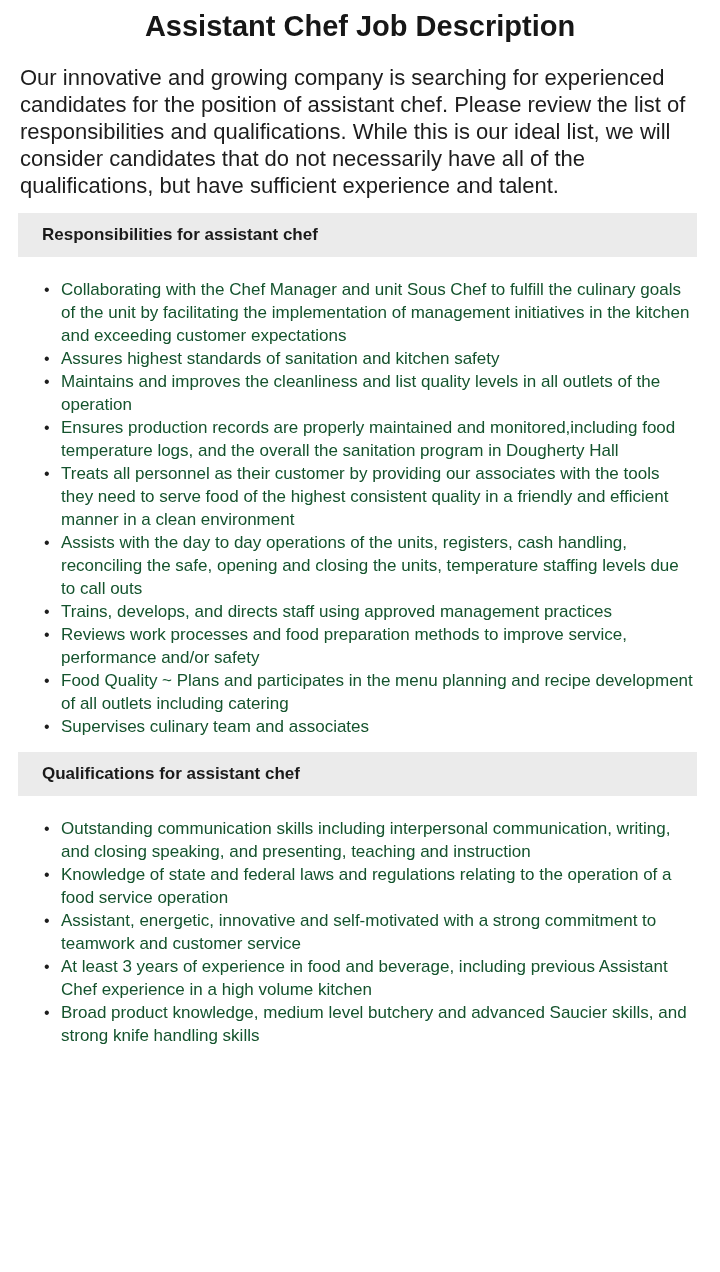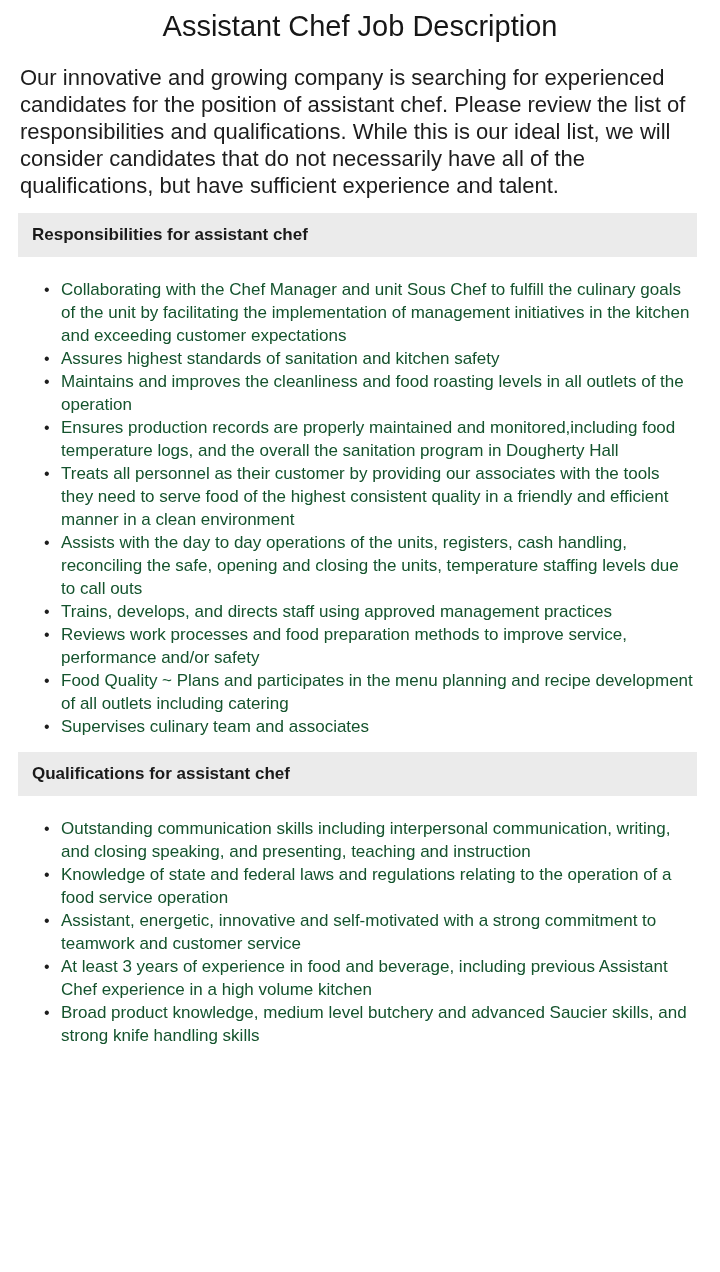--- a/index.html
+++ b/index.html
@@ -17,37 +17,37 @@
   .page {
     width: 720px;
     min-height: 1272px;
     background: #ffffff;
     overflow: hidden;
   }
   .doc-title {
     margin: 8px 10px 0 10px;
     font-size: 29px;
     line-height: 36px;
-    font-weight: 400;
+    font-weight: 700;
     text-align: center;
     color: #171717;
   }
   .intro {
     margin: 20px 24px 0 20px;
     font-size: 22px;
     line-height: 27px;
     color: #1d1d1d;
   }
   .section-bar {
     margin: 14px 23px 0 18px;
     height: 44px;
     background: #ebebeb;
     display: flex;
     align-items: center;
-    padding-left: 14px;
+    padding-left: 24px;
     box-sizing: border-box;
   }
   .section-bar .heading-text {
     font-size: 17px;
     font-weight: 700;
     color: #1a1a1a;
   }
   ul.bullet-list {
     margin: 21px 24px 0 0;
     padding: 0 0 0 61px;
@@ -80,21 +80,21 @@
 
   <p class="intro">Our innovative and growing company is searching for experienced candidates for the position of assistant chef. Please review the list of responsibilities and qualifications. While this is our ideal list, we will consider candidates that do not necessarily have all of the qualifications, but have sufficient experience and talent.</p>
 
   <div class="section-bar">
     <span class="heading-text">Responsibilities for assistant chef</span>
   </div>
 
   <ul class="bullet-list">
     <li>Collaborating with the Chef Manager and unit Sous Chef to fulfill the culinary goals of the unit by facilitating the implementation of management initiatives in the kitchen and exceeding customer expectations</li>
     <li>Assures highest standards of sanitation and kitchen safety</li>
-    <li>Maintains and improves the cleanliness and food roasting levels in all outlets of the operation</li>
+    <li>Maintains and improves the cleanliness and list quality levels in all outlets of the operation</li>
     <li>Ensures production records are properly maintained and monitored,including food temperature logs, and the overall the sanitation program in Dougherty Hall</li>
     <li>Treats all personnel as their customer by providing our associates with the tools they need to serve food of the highest consistent quality in a friendly and efficient manner in a clean environment</li>
     <li>Assists with the day to day operations of the units, registers, cash handling, reconciling the safe, opening and closing the units, temperature staffing levels due to call outs</li>
     <li>Trains, develops, and directs staff using approved management practices</li>
     <li>Reviews work processes and food preparation methods to improve service, performance and/or safety</li>
     <li>Food Quality ~ Plans and participates in the menu planning and recipe development of all outlets including catering</li>
     <li>Supervises culinary team and associates</li>
   </ul>
 
   <div class="section-bar">

